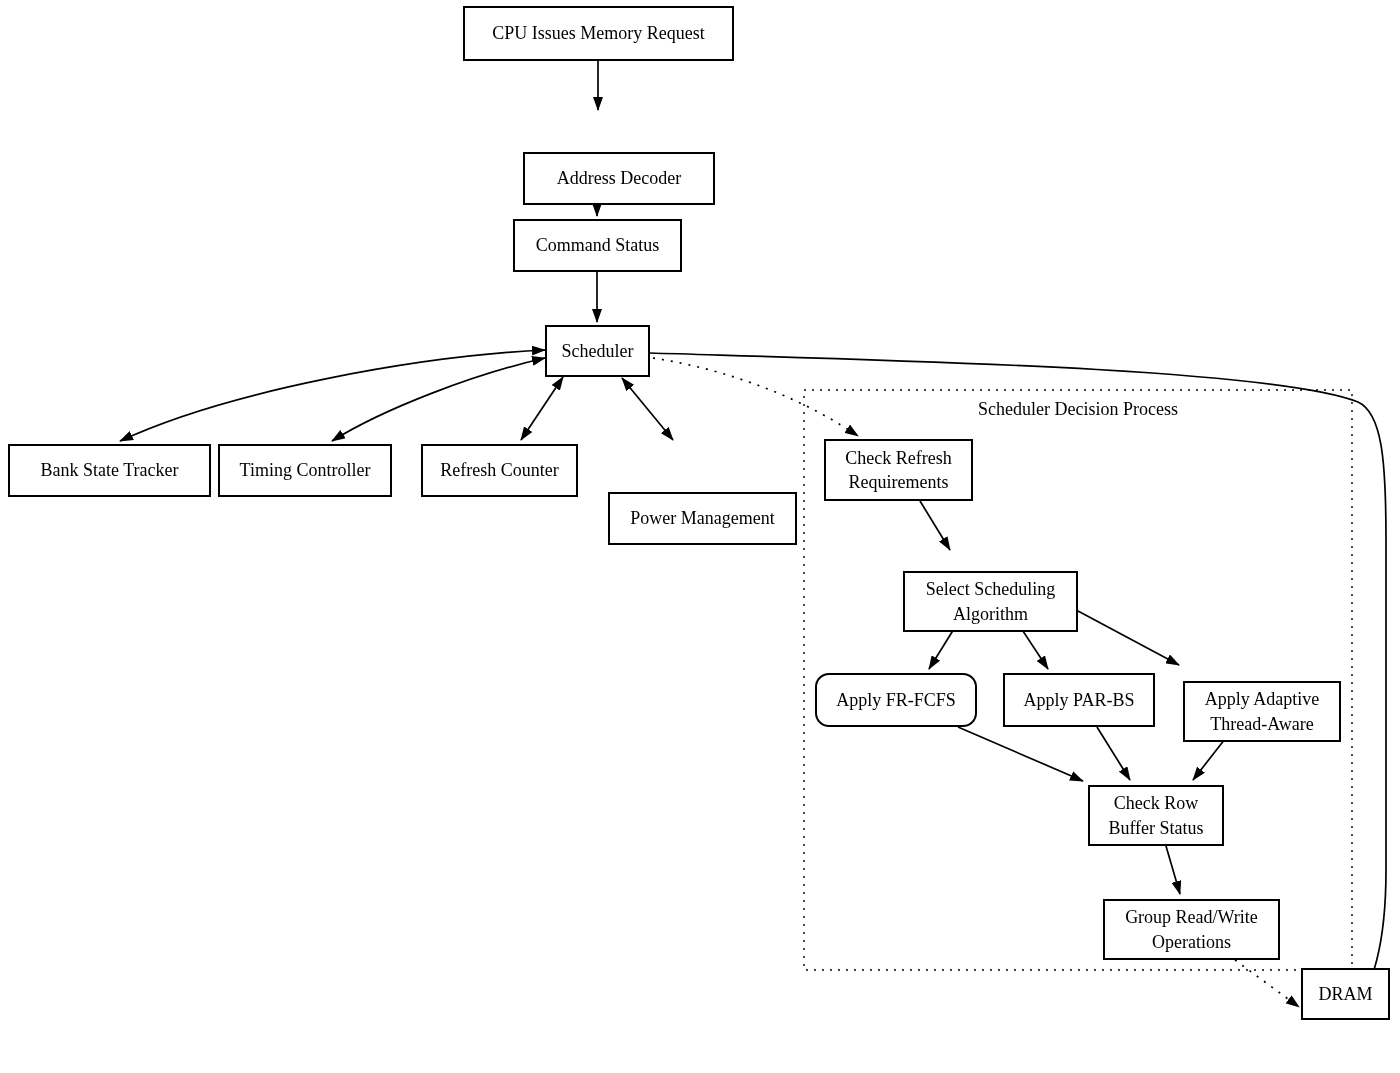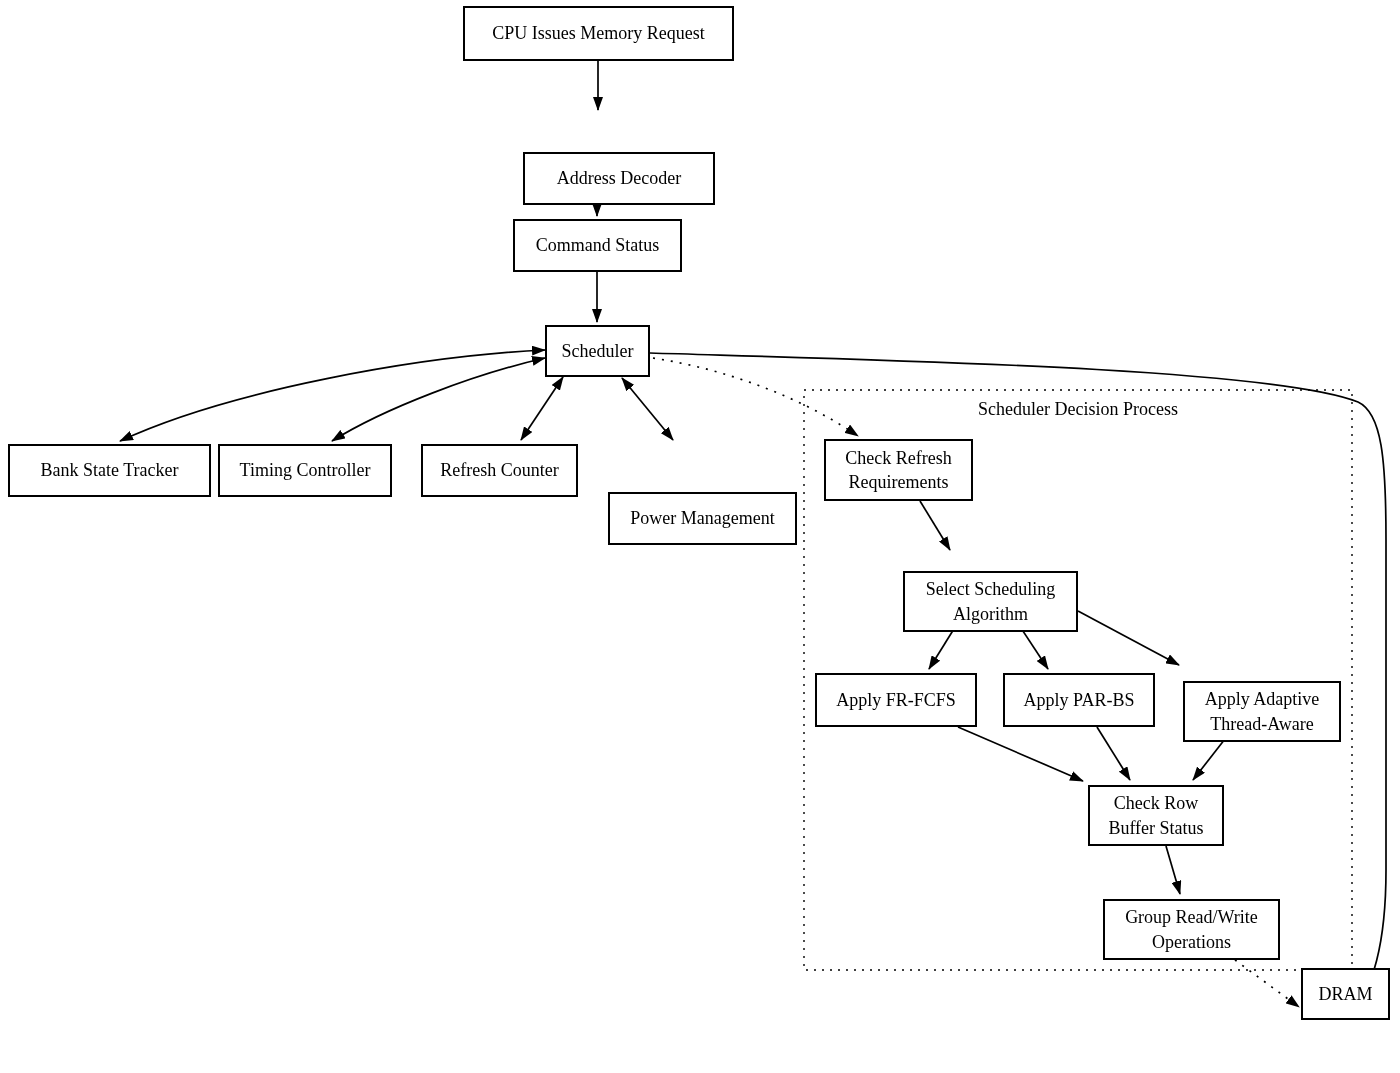--- a/index.html
+++ b/index.html
@@ -107,21 +107,21 @@
 
   <div class="node" style="left:8px;   top:444px; width:203px; height:53px;">Bank State Tracker</div>
   <div class="node" style="left:218px; top:444px; width:174px; height:53px;">Timing Controller</div>
   <div class="node" style="left:421px; top:444px; width:157px; height:53px;">Refresh Counter</div>
   <div class="node" style="left:608px; top:444px; width:189px; height:53px;margin-top:48px;">Power Management</div>
 
   <div class="node" style="left:824px; top:439px; width:149px; height:62px;">Check Refresh
 Requirements</div>
   <div class="node" style="left:903px; top:555px; width:175px; height:61px;margin-top:16px;">Select Scheduling
 Algorithm</div>
-  <div class="node" style="left:815px; top:673px; width:162px; height:54px;">Apply FR-FCFS</div>
+  <div class="node" style="left:815px; top:673px; width:162px; height:54px;border-radius:14px;">Apply FR-FCFS</div>
   <div class="node" style="left:1003px; top:673px; width:152px; height:54px;">Apply PAR-BS</div>
   <div class="node" style="left:1183px; top:669px; width:158px; height:61px;margin-top:12px;">Apply Adaptive
 Thread-Aware</div>
   <div class="node" style="left:1088px; top:785px; width:136px; height:61px;">Check Row
 Buffer Status</div>
   <div class="node" style="left:1103px; top:899px; width:177px; height:61px;">Group Read/Write
 Operations</div>
 
   <div class="node" style="left:1301px; top:968px; width:89px; height:52px;">DRAM</div>
 

